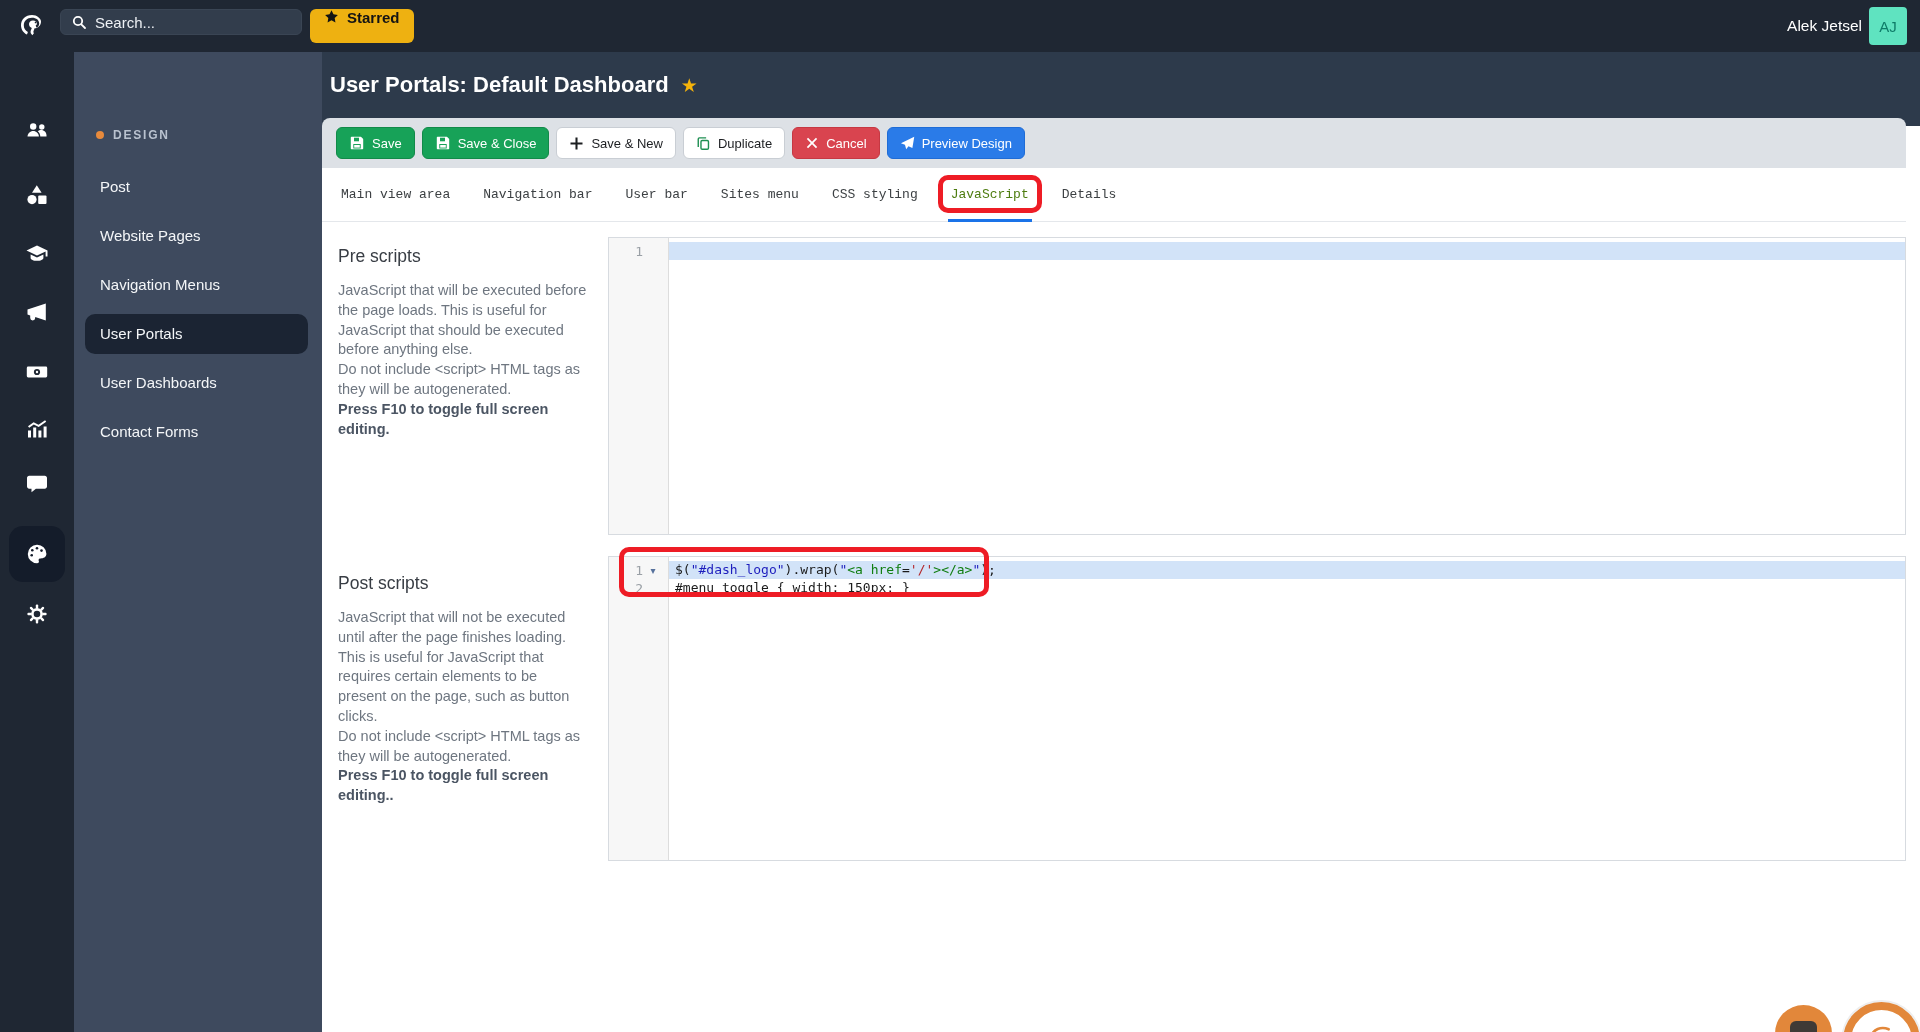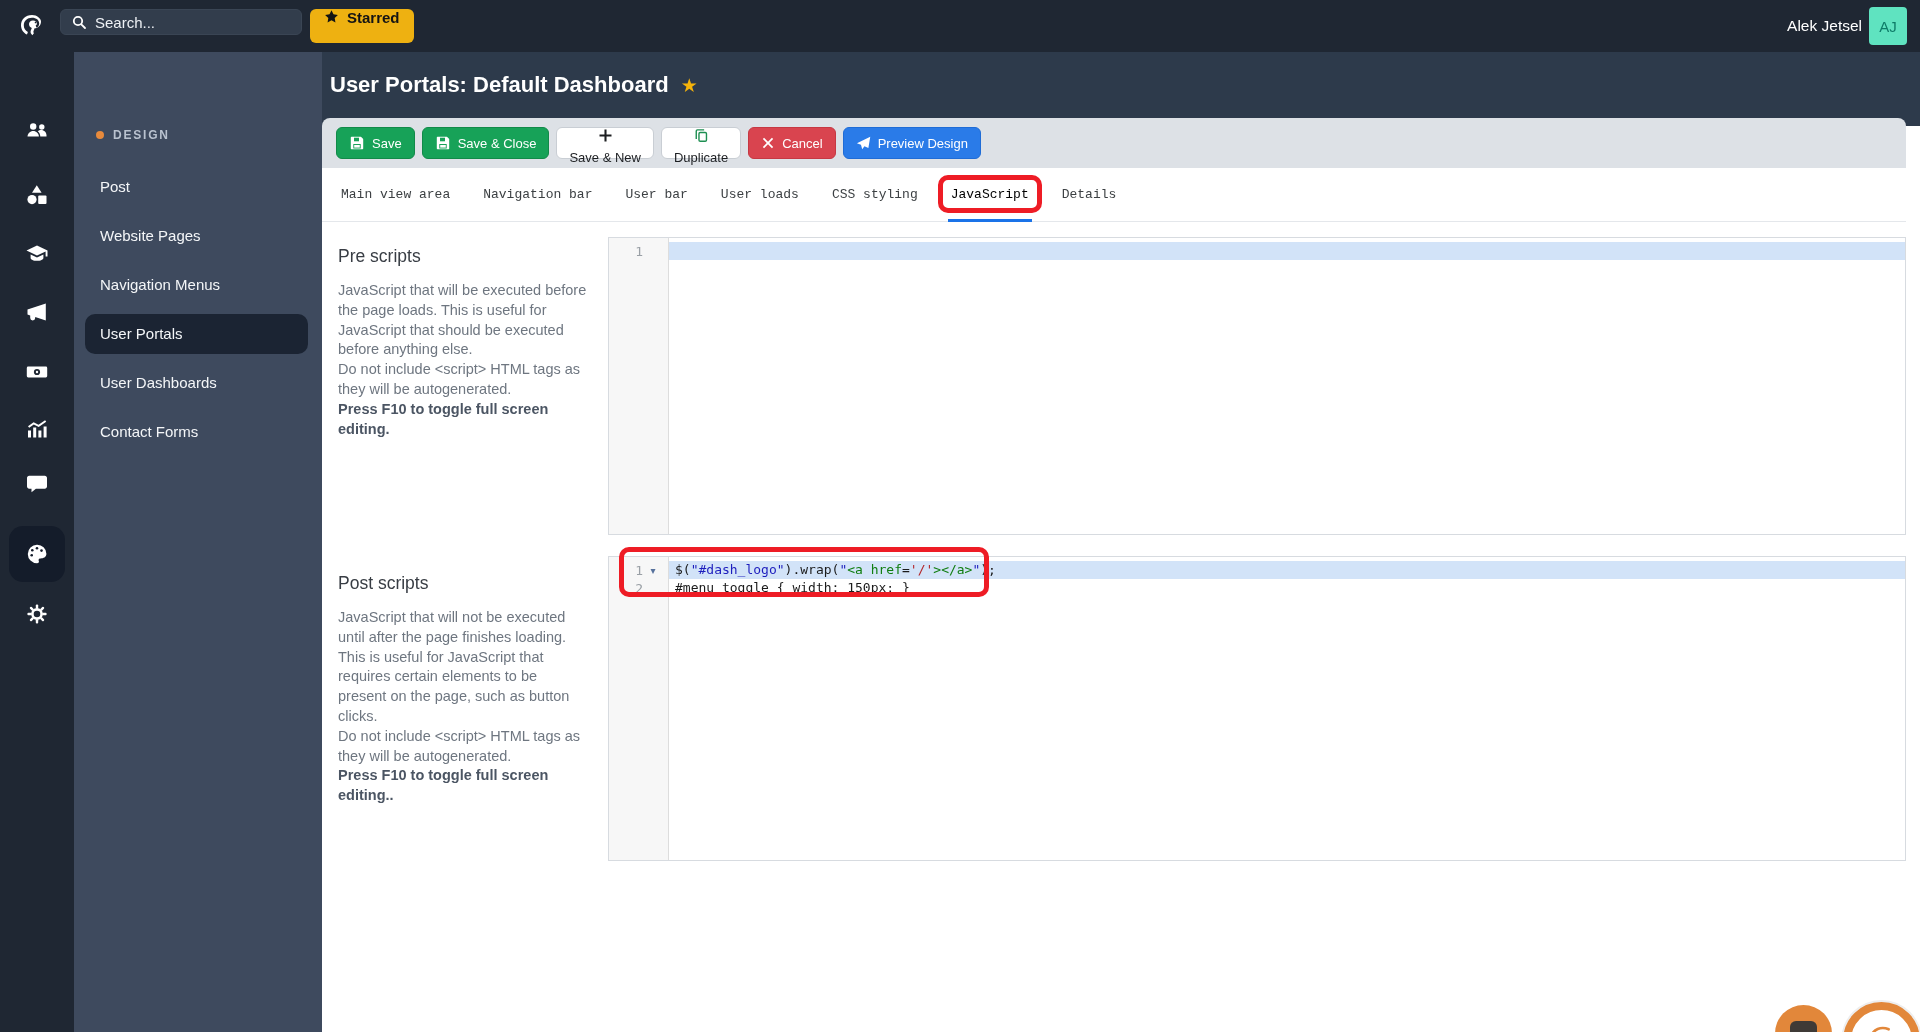--- a/index.html
+++ b/index.html
@@ -50,28 +50,28 @@
   .main-dark { position:absolute; left:0; top:0; right:0; height:74px; background:#2d3a4b; }
   .page-title-row { position:absolute; left:8px; top:20px; display:flex; align-items:center; gap:12px; }
   .page-title { color:#fff; font-size:22px; font-weight:700; }
   .title-star { color:#f5b30a; font-size:19px; cursor:pointer; }
 
   .toolbar { position:absolute; left:0; top:66px; right:14px; height:50px; background:#dde1e6;
     border-radius:8px 8px 0 0; display:flex; align-items:center; gap:7px; padding-left:14px; }
   .tbtn { height:32px; border-radius:6px; border:1px solid transparent; display:flex; align-items:center; gap:7px;
     padding:0 12px; font-size:13px; cursor:pointer; font-family:"Liberation Sans", sans-serif; }
   .tbtn.green { background:#17a258; border-color:#128a49; color:#fff; }
-  .tbtn.white { background:#fff; border-color:#c9ced4; color:#1c1e21;flex-direction:column; }
+  .tbtn.white { background:#fff; border-color:#c9ced4; color:#1c1e21; }
   .tbtn.red { background:#d9444f; border-color:#c63843; color:#fff; }
   .tbtn.blue { background:#2a7be8; border-color:#1f6cd6; color:#fff; }
 
   .tabs { position:absolute; left:0; top:116px; right:14px; height:54px; background:#fff;
     border-bottom:1px solid #e4e7eb; display:flex; align-items:stretch; gap:27px; padding-left:16px; }
   .tab { position:relative; display:flex; align-items:center; padding:0 3px; font-size:13px; color:#3c4043; cursor:pointer;font-family:Liberation Mono, monospace; }
-  .tab.active { color:#000000; }
+  .tab.active { color:#4d7c0f; }
   .tab.active::after { content:""; position:absolute; left:0; right:0; bottom:-1px; height:3px; background:#1a73e8; }
   .tab-annotation { position:absolute; left:-10px; right:-10px; top:7px; bottom:8px; border:5px solid #ee1c25;
     border-radius:10px; pointer-events:none; z-index:6; }
 
   .section-row { position:absolute; left:0; right:0; display:flex; padding:0 14px 0 16px; }
   .section-row.pre { top:185px; }
   .section-row.post { top:504px; }
   .label-col { width:262px; margin-right:8px; }
   .sec-heading { font-size:17.5px; color:#383d44; font-weight:400; }
   .section-row.pre .sec-heading { margin-top:9px; }
@@ -323,21 +323,21 @@
       <div class="tab">
         <span>Main view area</span>
       </div>
       <div class="tab">
         <span>Navigation bar</span>
       </div>
       <div class="tab">
         <span>User bar</span>
       </div>
       <div class="tab">
-        <span>User loads</span>
+        <span>Sites menu</span>
       </div>
       <div class="tab">
         <span>CSS styling</span>
       </div>
       <div class="tab active">
         <span>JavaScript</span>
         <span class="tab-annotation"></span>
       </div>
       <div class="tab">
         <span>Details</span>

